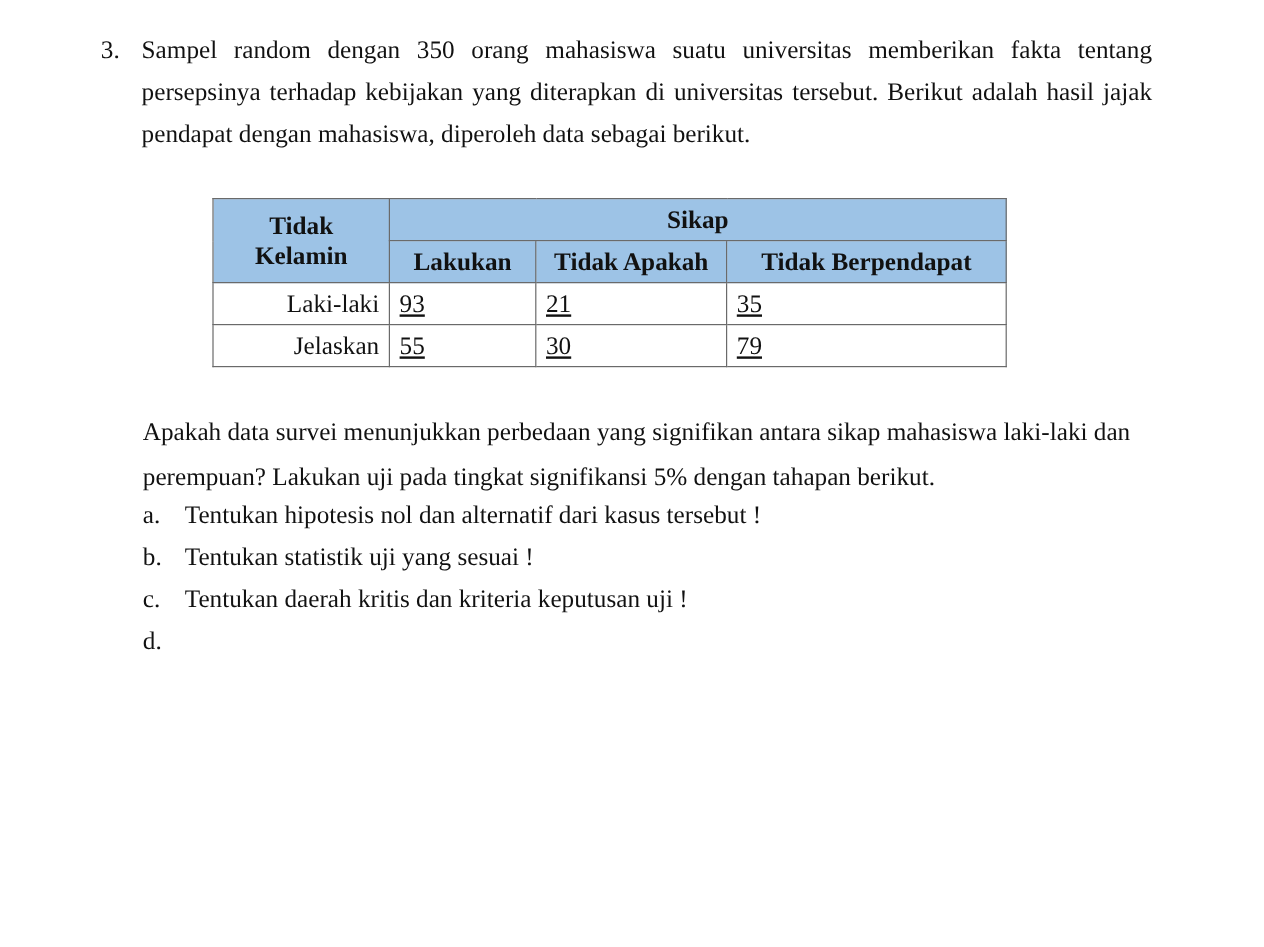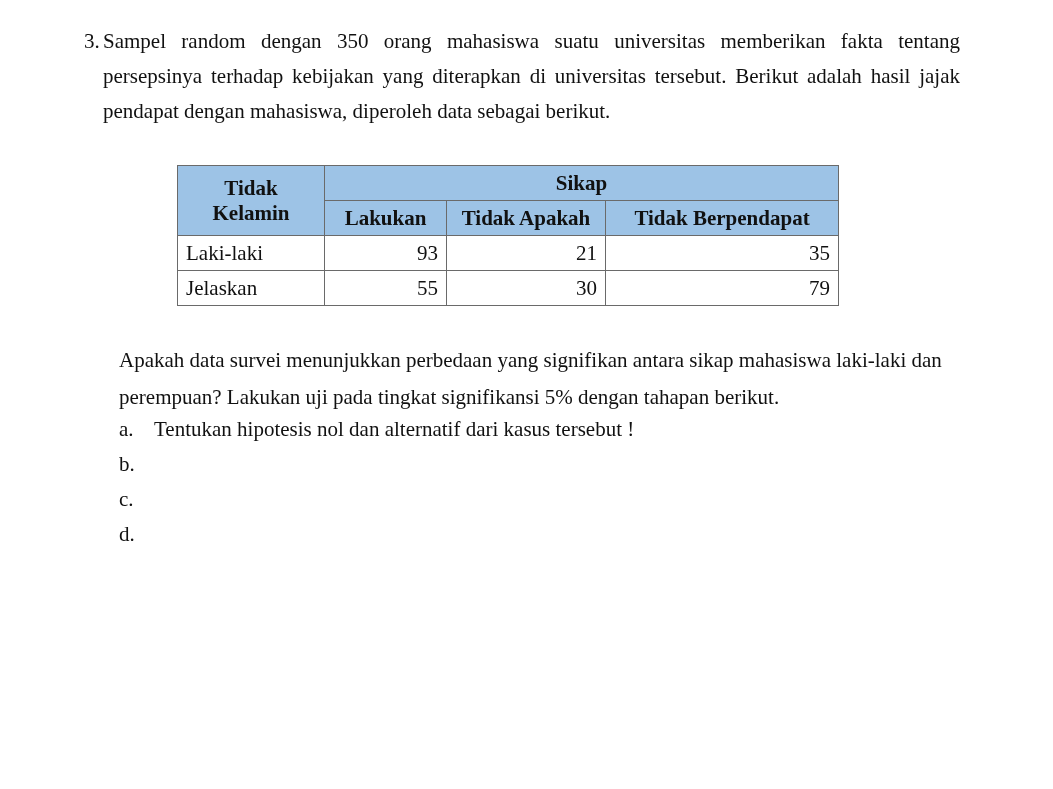--- a/index.html
+++ b/index.html
@@ -1,26 +1,26 @@
 <!DOCTYPE html>
 <html><head>
   <meta charset="utf-8">
   <style>
     html, body { margin: 0; padding: 0; background: #ffffff; }
     body { width: 1053px; height: 789px; position: relative; overflow: hidden;
            font-family: "Liberation Serif", "DejaVu Serif", serif; color: #111; }
     .q { position: absolute; left: 84px; top: 24px; width: 876px; font-size: 21px; line-height: 35px; }
     .q-num { position: absolute; left: 0; top: 0; }
-    .q-text { margin-left: 19px; text-align: justify; }
+    .q-text { margin-left: 34px; text-align: justify; }
     .table-wrap { position: absolute; left: 177px; top: 165px; }
     table { border-collapse: collapse; font-size: 21px; }
     td, th { border: 1.5px solid #6a6a6a; padding: 0 8px; height: 34px; }
     th { background: #9dc3e6; font-weight: bold; text-align: center; }
-    td.num { text-align: right; }
-    td.lbl { text-align: left; }
+    td.num { text-align: left; text-decoration: underline; }
+    td.lbl { text-align: right; }
     .p2 { position: absolute; left: 119px; top: 342px; width: 841px; font-size: 21px; line-height: 37px; }
     .list { position: absolute; left: 119px; top: 412px; font-size: 21px; line-height: 35px; }
     .li { display: flex; }
     .li-mark { width: 35px; }
   </style>
 </head>
 <body>
 
 <div class="q">
   <span class="q-num">3.</span>
@@ -57,20 +57,22 @@
 
 <div class="p2">Apakah data survei menunjukkan perbedaan yang signifikan antara sikap mahasiswa laki-laki dan perempuan? Lakukan uji pada tingkat signifikansi 5% dengan tahapan berikut.</div>
 
 <div class="list">
   <div class="li">
     <span class="li-mark">a.</span>
     <span>Tentukan hipotesis nol dan alternatif dari kasus tersebut !</span>
   </div>
   <div class="li">
     <span class="li-mark">b.</span>
+    <span>Tentukan statistik uji yang sesuai !</span>
   </div>
   <div class="li">
     <span class="li-mark">c.</span>
+    <span>Tentukan daerah kritis dan kriteria keputusan uji !</span>
   </div>
   <div class="li">
     <span class="li-mark">d.</span>
   </div>
 </div>
 
 </body></html>

